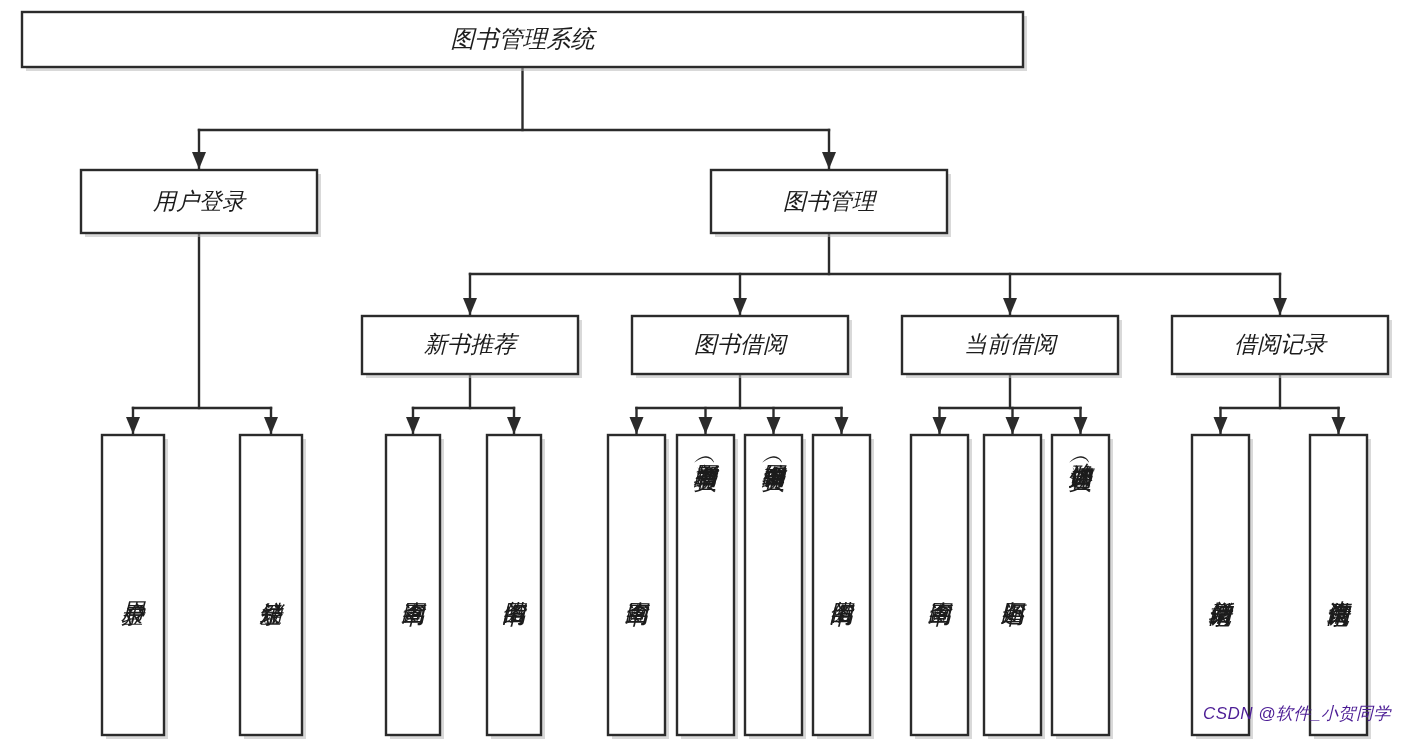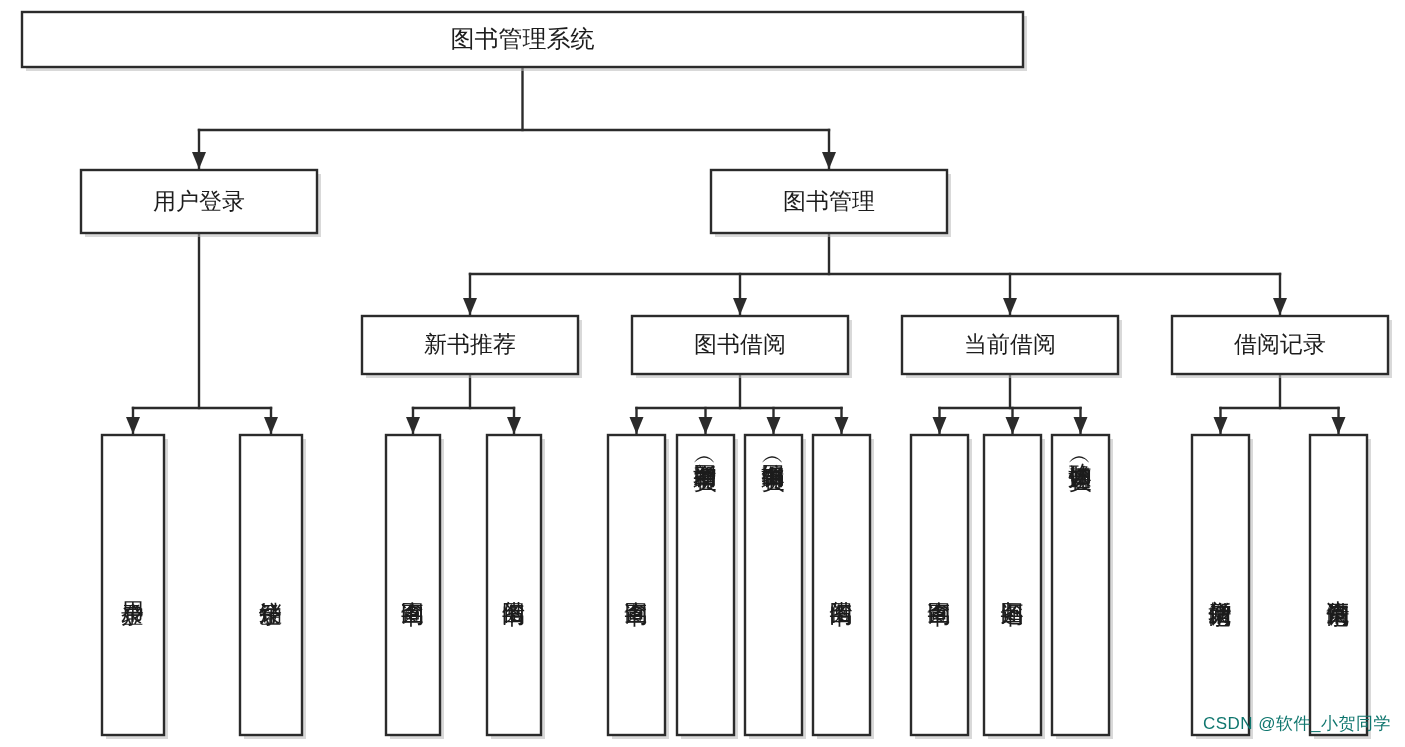--- a/index.html
+++ b/index.html
@@ -9,20 +9,21 @@
   }
   body {
     font-family: "Liberation Sans", "DejaVu Sans", sans-serif;
   }
   #diagram-root {
     position: relative;
     width: 1405px;
     height: 747px;
     background: #ffffff;
     overflow: hidden;
+    font-style: italic;
   }
   svg.diagram-canvas {
     position: absolute;
     top: 0;
     left: 0;
     width: 1405px;
     height: 747px;
   }
   .node-box {
     fill: #ffffff;
@@ -63,24 +64,24 @@
     letter-spacing: 1px;
     display: flex;
     align-items: center;
     justify-content: flex-start;
     white-space: nowrap;
     pointer-events: none;
   }
   .watermark {
     position: absolute;
     right: 14px;
-    bottom: 12px;
+    bottom: 22px;
     font-family: "Liberation Sans", "DejaVu Sans", sans-serif;
     font-size: 17px;
-    color: #0f766e;
+    color: #4c1d95;
     letter-spacing: 0.5px;
     white-space: nowrap;
   }
 </style>
 </head>
 <body>
 
 <div id="diagram-root">
 
   <svg class="diagram-canvas" viewBox="0 0 1405 747">

